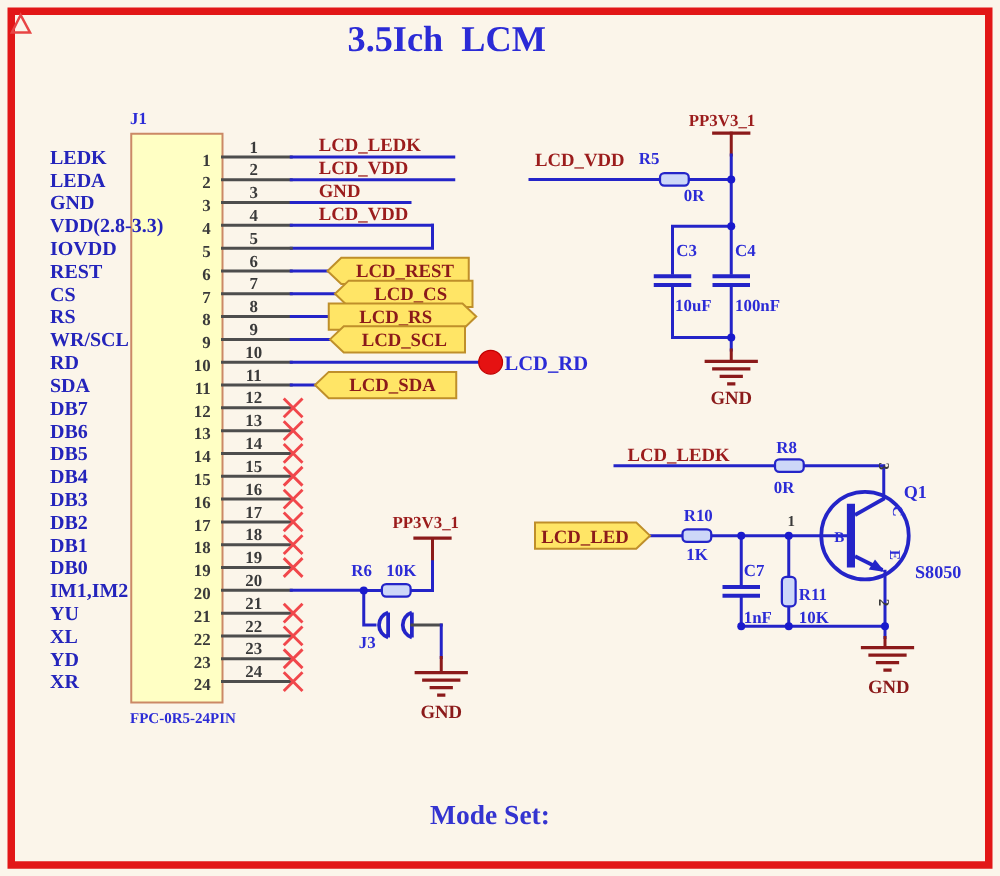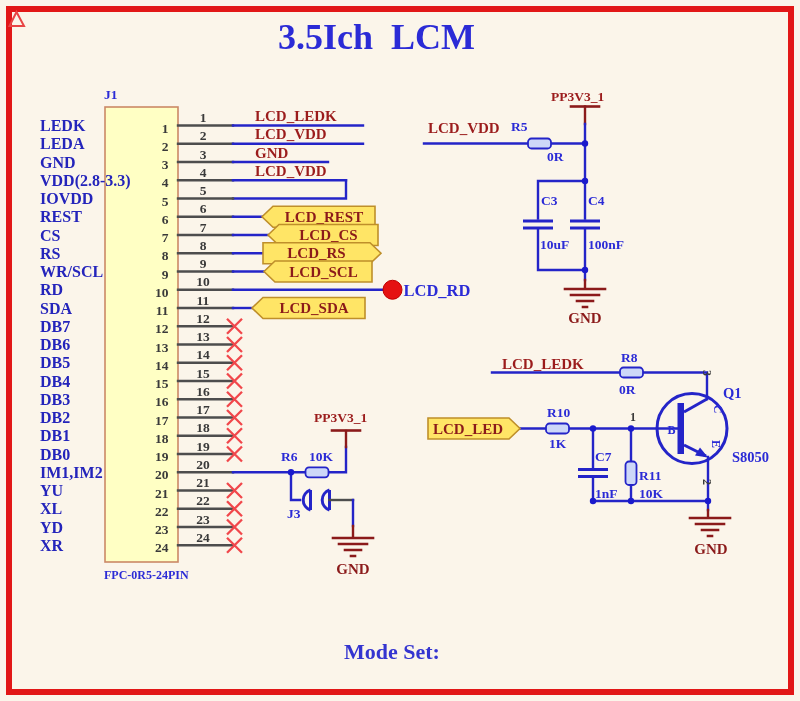--- a/index.html
+++ b/index.html
@@ -21,21 +21,21 @@
   .rddot{fill:#e51212;stroke:#c00000;stroke-width:1;}
   .boxfill{fill:#ffffc4;stroke:#cb8966;stroke-width:1.6;}
   .tri{stroke:#e84545;stroke-width:2;fill:none;}
   .t-pin{fill:#2424bb;font-size:16px;}
   .t-net{fill:#9b1c1c;font-size:15px;}
   .t-port{fill:#8b1a1a;font-size:15px;}
   .t-blue{fill:#2b2bd6;}
   .t-num{fill:#3a3a3a;font-size:13.5px;}
   .t-rd{fill:#2b2bd6;font-size:16.5px;}
   .fs12{font-size:12px;}.fs13{font-size:13.5px;}.fs14{font-size:14.5px;}.fs15{font-size:15px;}
-  .title{position:absolute;left:278px;top:16px;font-size:36px;font-weight:bold;color:#2b2bd6;white-space:pre;}
+  .title{position:absolute;left:278px;top:16px;font-size:29px;font-weight:bold;color:#2b2bd6;white-space:pre;}
   .modeset{position:absolute;left:344px;top:584px;color:#3434d0;font-weight:bold;
            font-size:22px;line-height:27px;white-space:pre;}
 </style>
 </head>
 <body>
 
 <div id="stage">
   <div class="frame"></div>
 
   <div class="title">3.5Ich  LCM</div>

